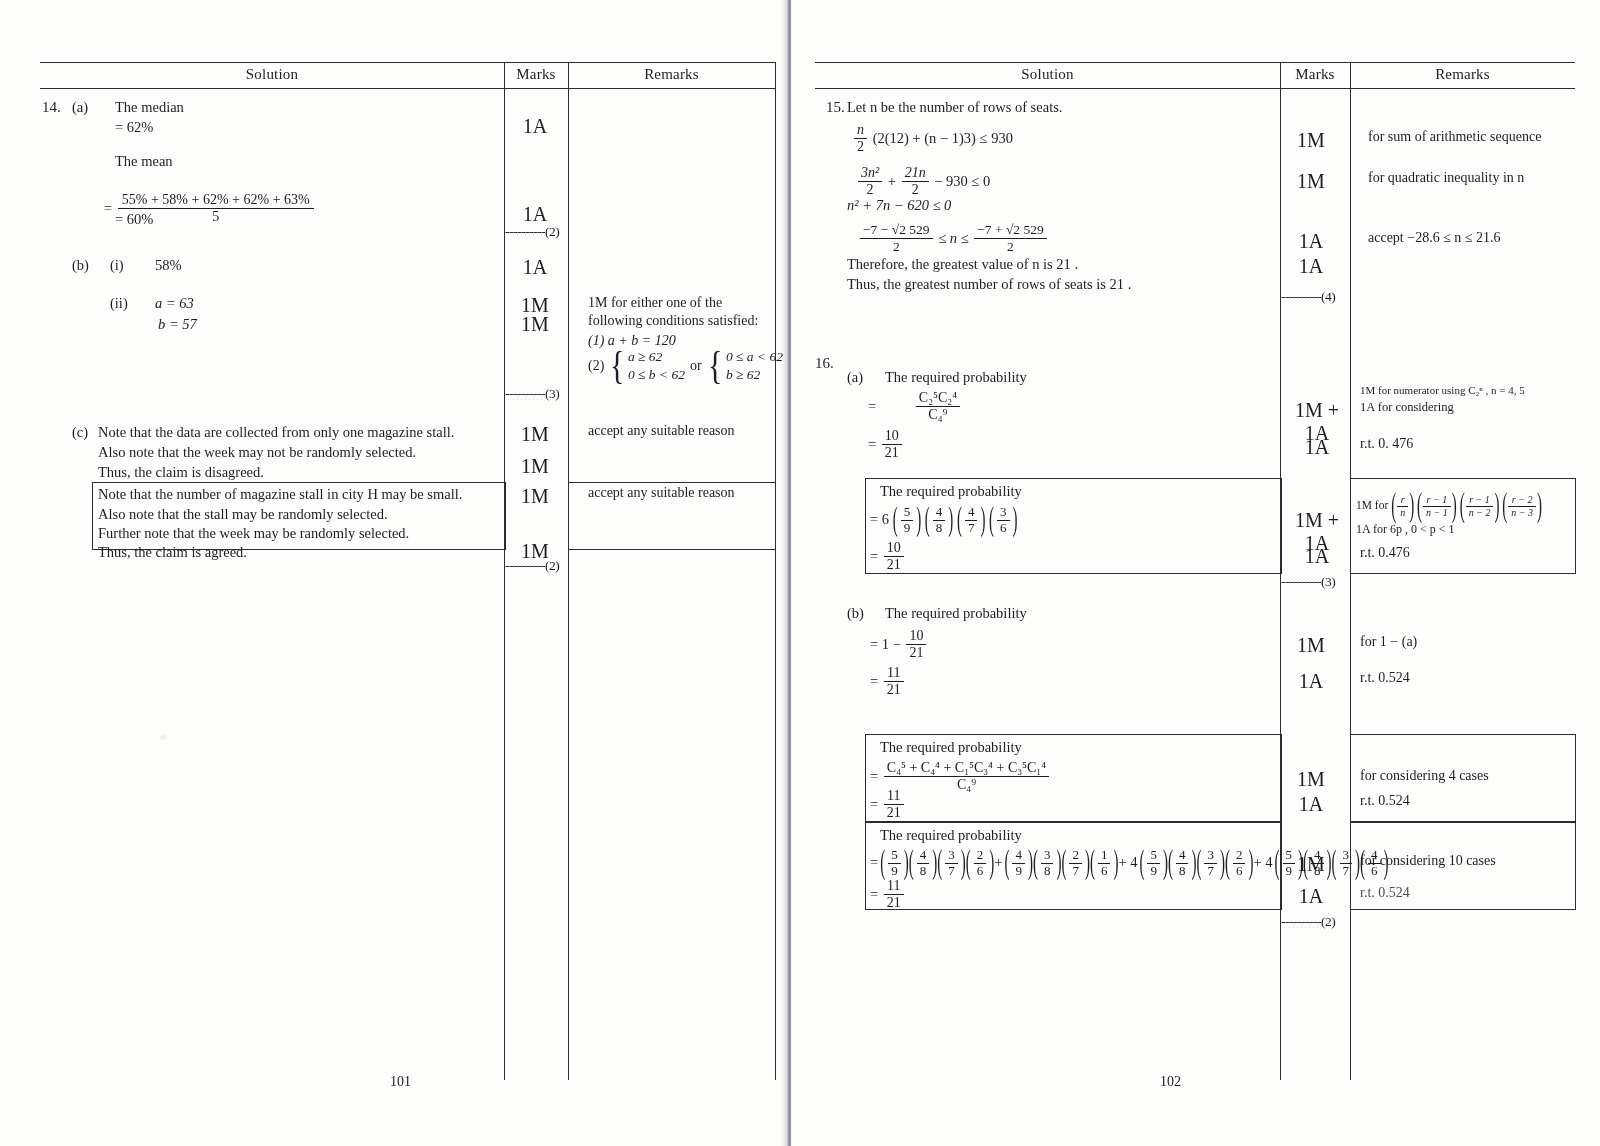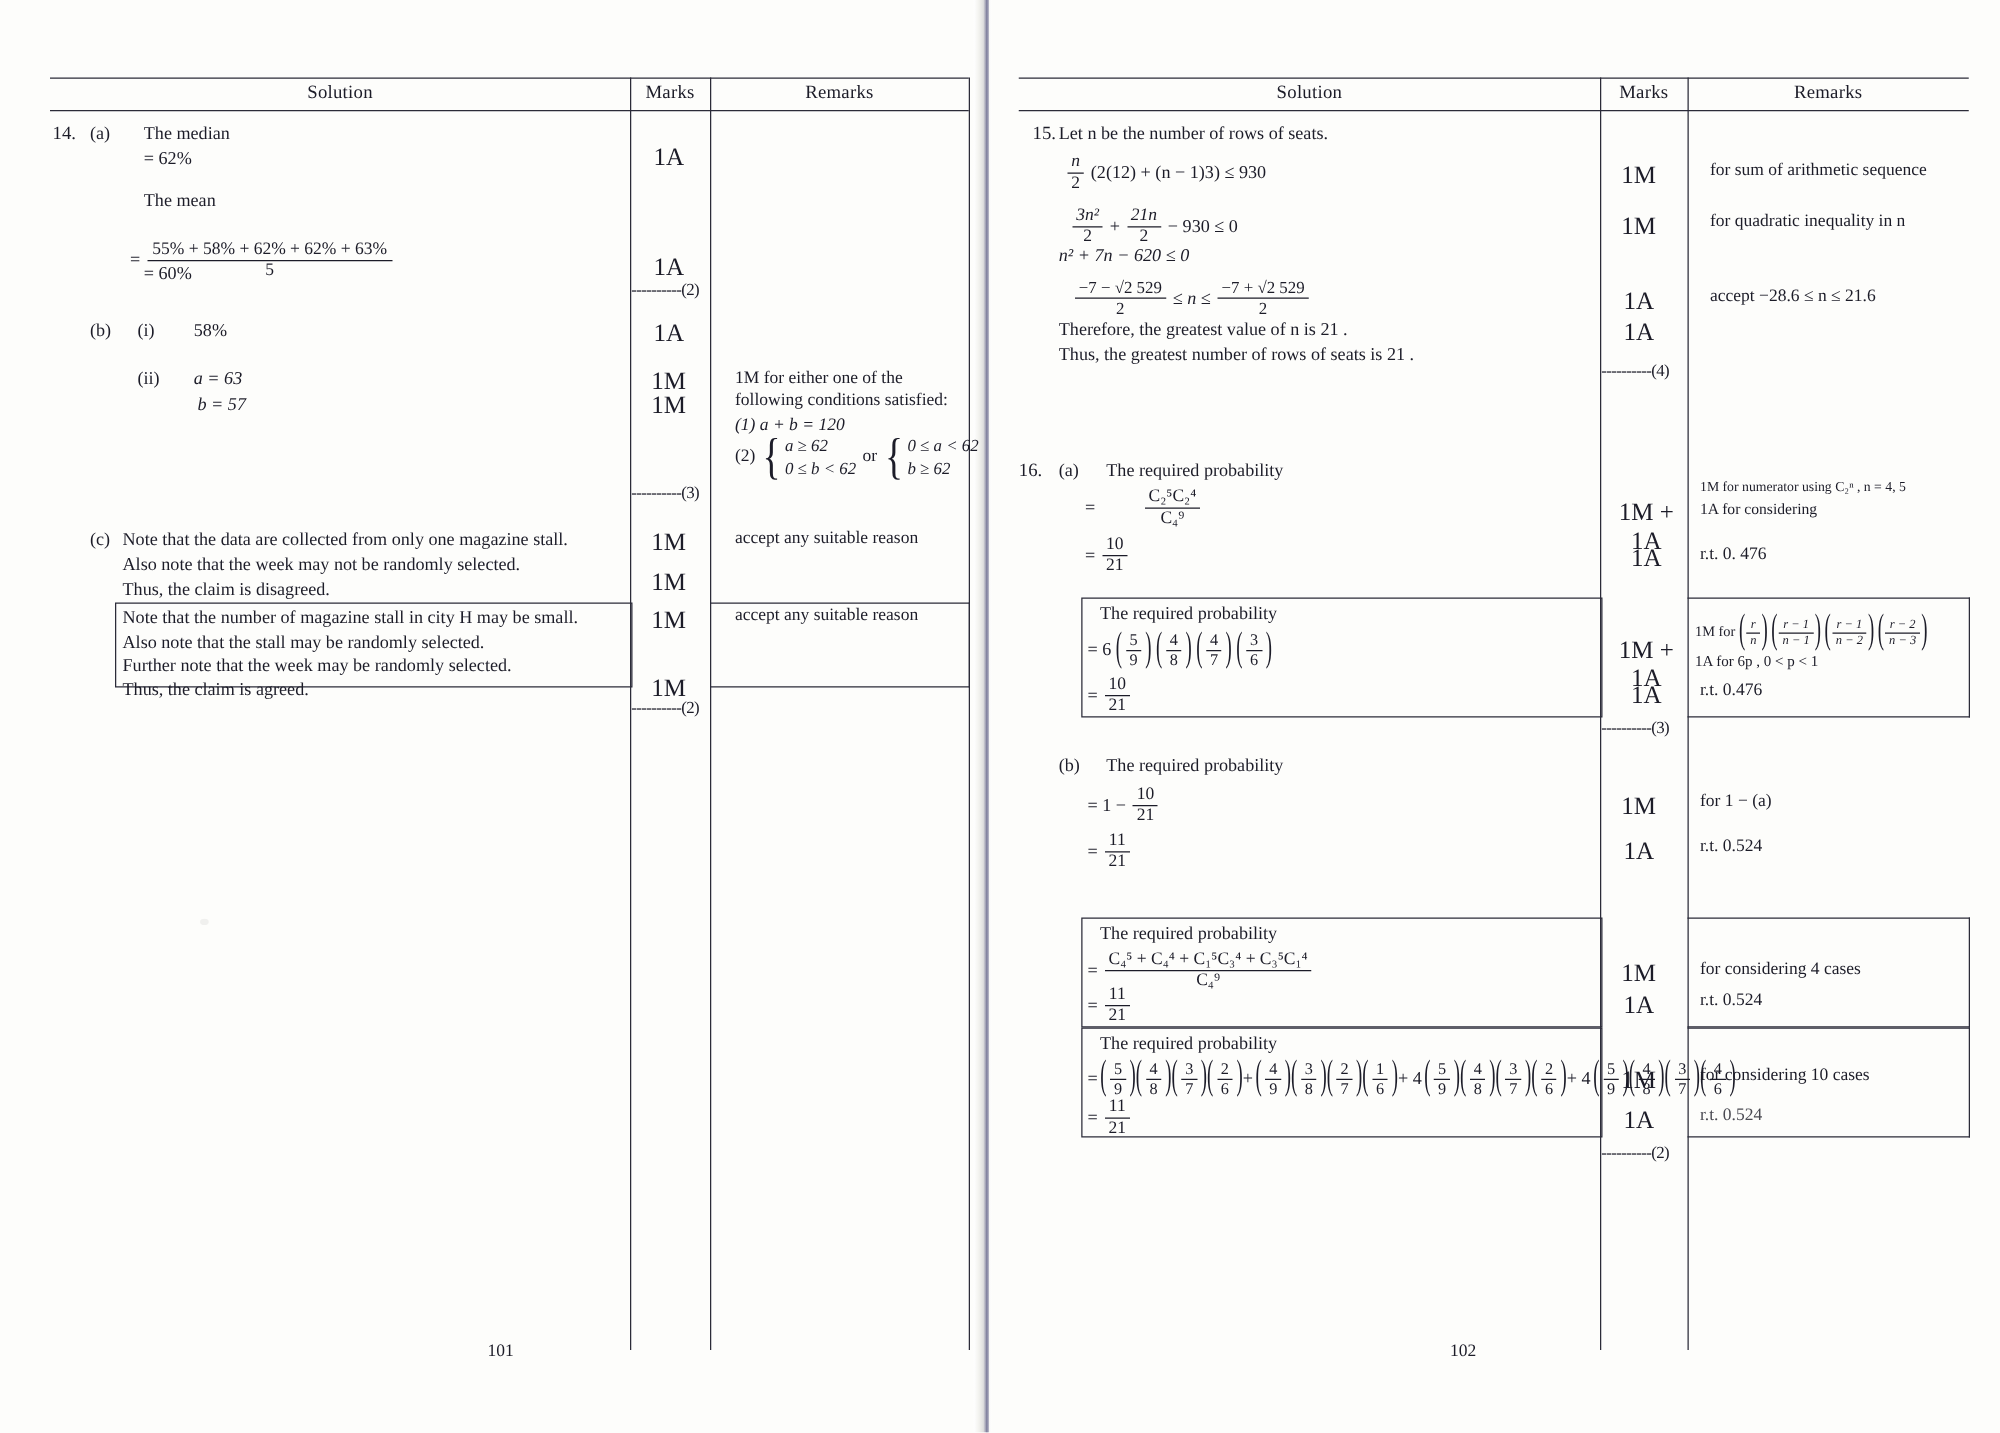--- a/index.html
+++ b/index.html
@@ -210,21 +210,21 @@
     </span>
   </div>
   <div class="mk" style="left:492px;top:230px;">1A</div>
   <div class="rm" style="left:578px;top:230px;">accept  −28.6 ≤ n ≤ 21.6</div>
 
   <div class="cell" style="left:57px;top:255px;">Therefore, the greatest value of  n  is  21 .</div>
   <div class="cell" style="left:57px;top:275px;">Thus, the greatest number of rows of seats is  21 .</div>
   <div class="mk" style="left:492px;top:255px;">1A</div>
   <div class="dash" style="left:491px;top:289px;">----------(4)</div>
 
-  <div class="cell num" style="left:25px;top:368px;">16.</div>
+  <div class="cell num" style="left:25px;top:354px;">16.</div>
   <div class="cell" style="left:57px;top:368px;">(a)</div>
   <div class="cell" style="left:95px;top:368px;">The required probability</div>
 
   <div class="cell" style="left:78px;top:390px;">
     <span>=</span>
     <span class="frac" style="font-size:14px;margin-left:36px;">
       <span class="n">C₂⁵C₂⁴</span>
       <span class="d">C₄⁹</span>
     </span>
   </div>

